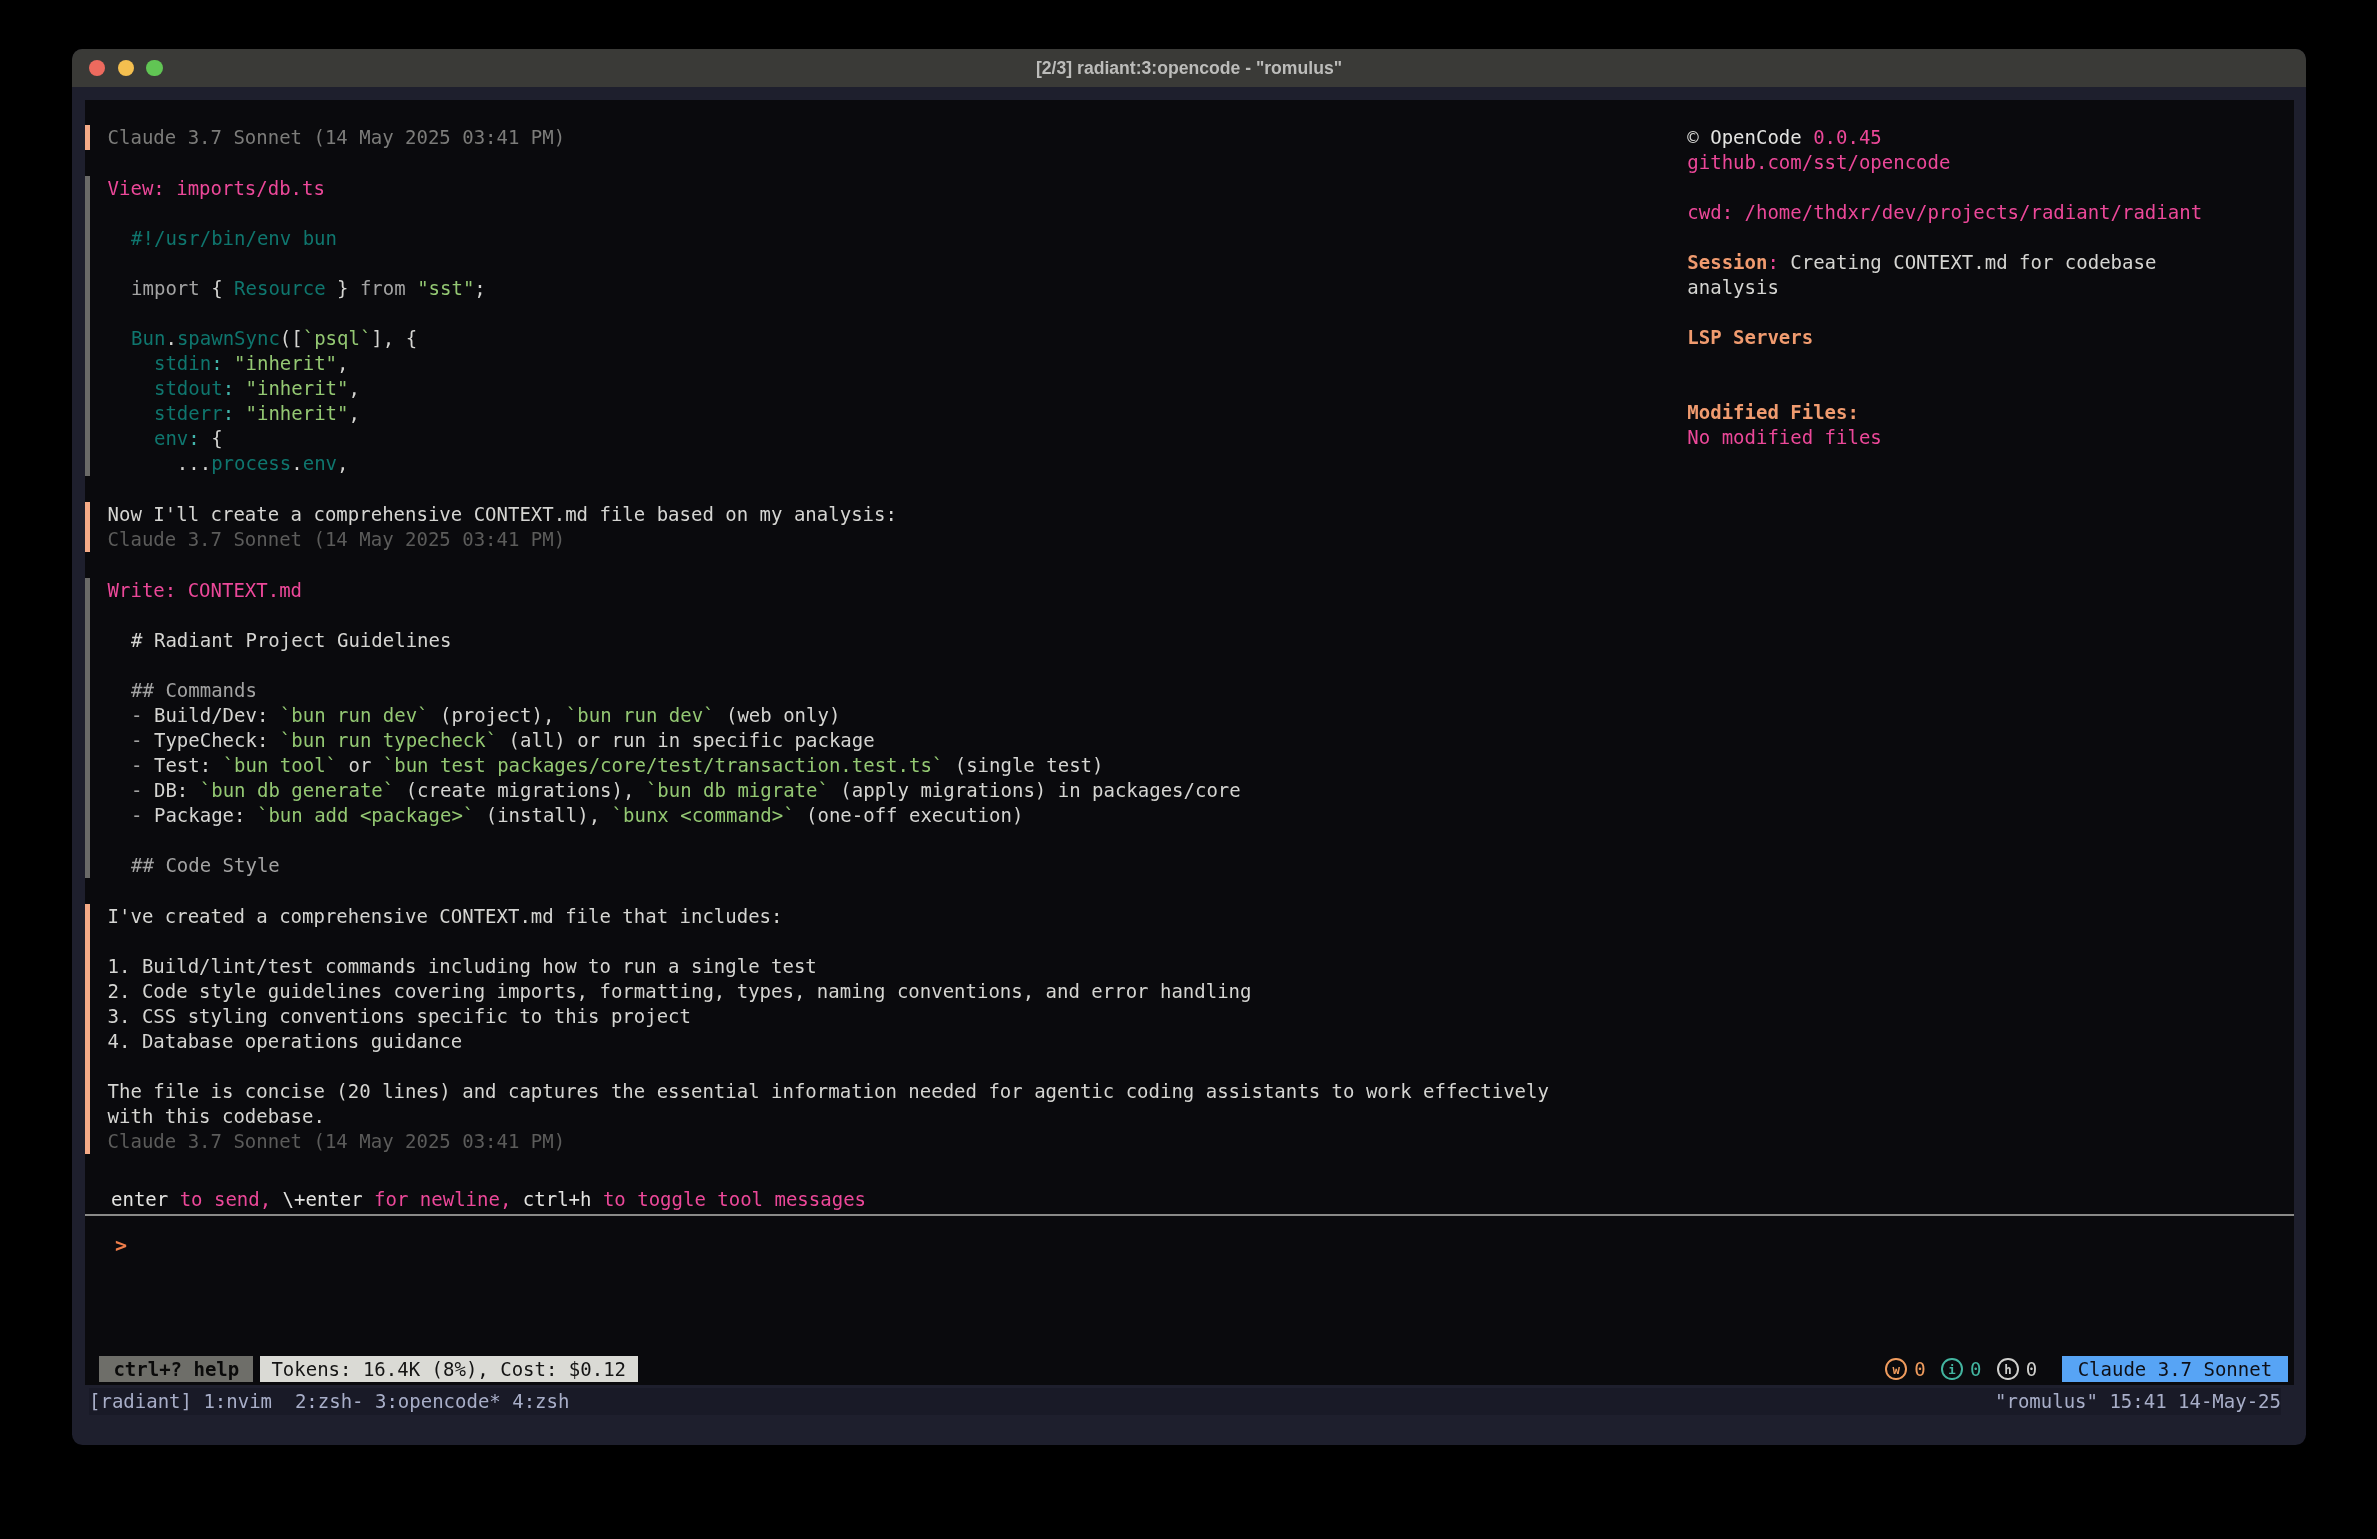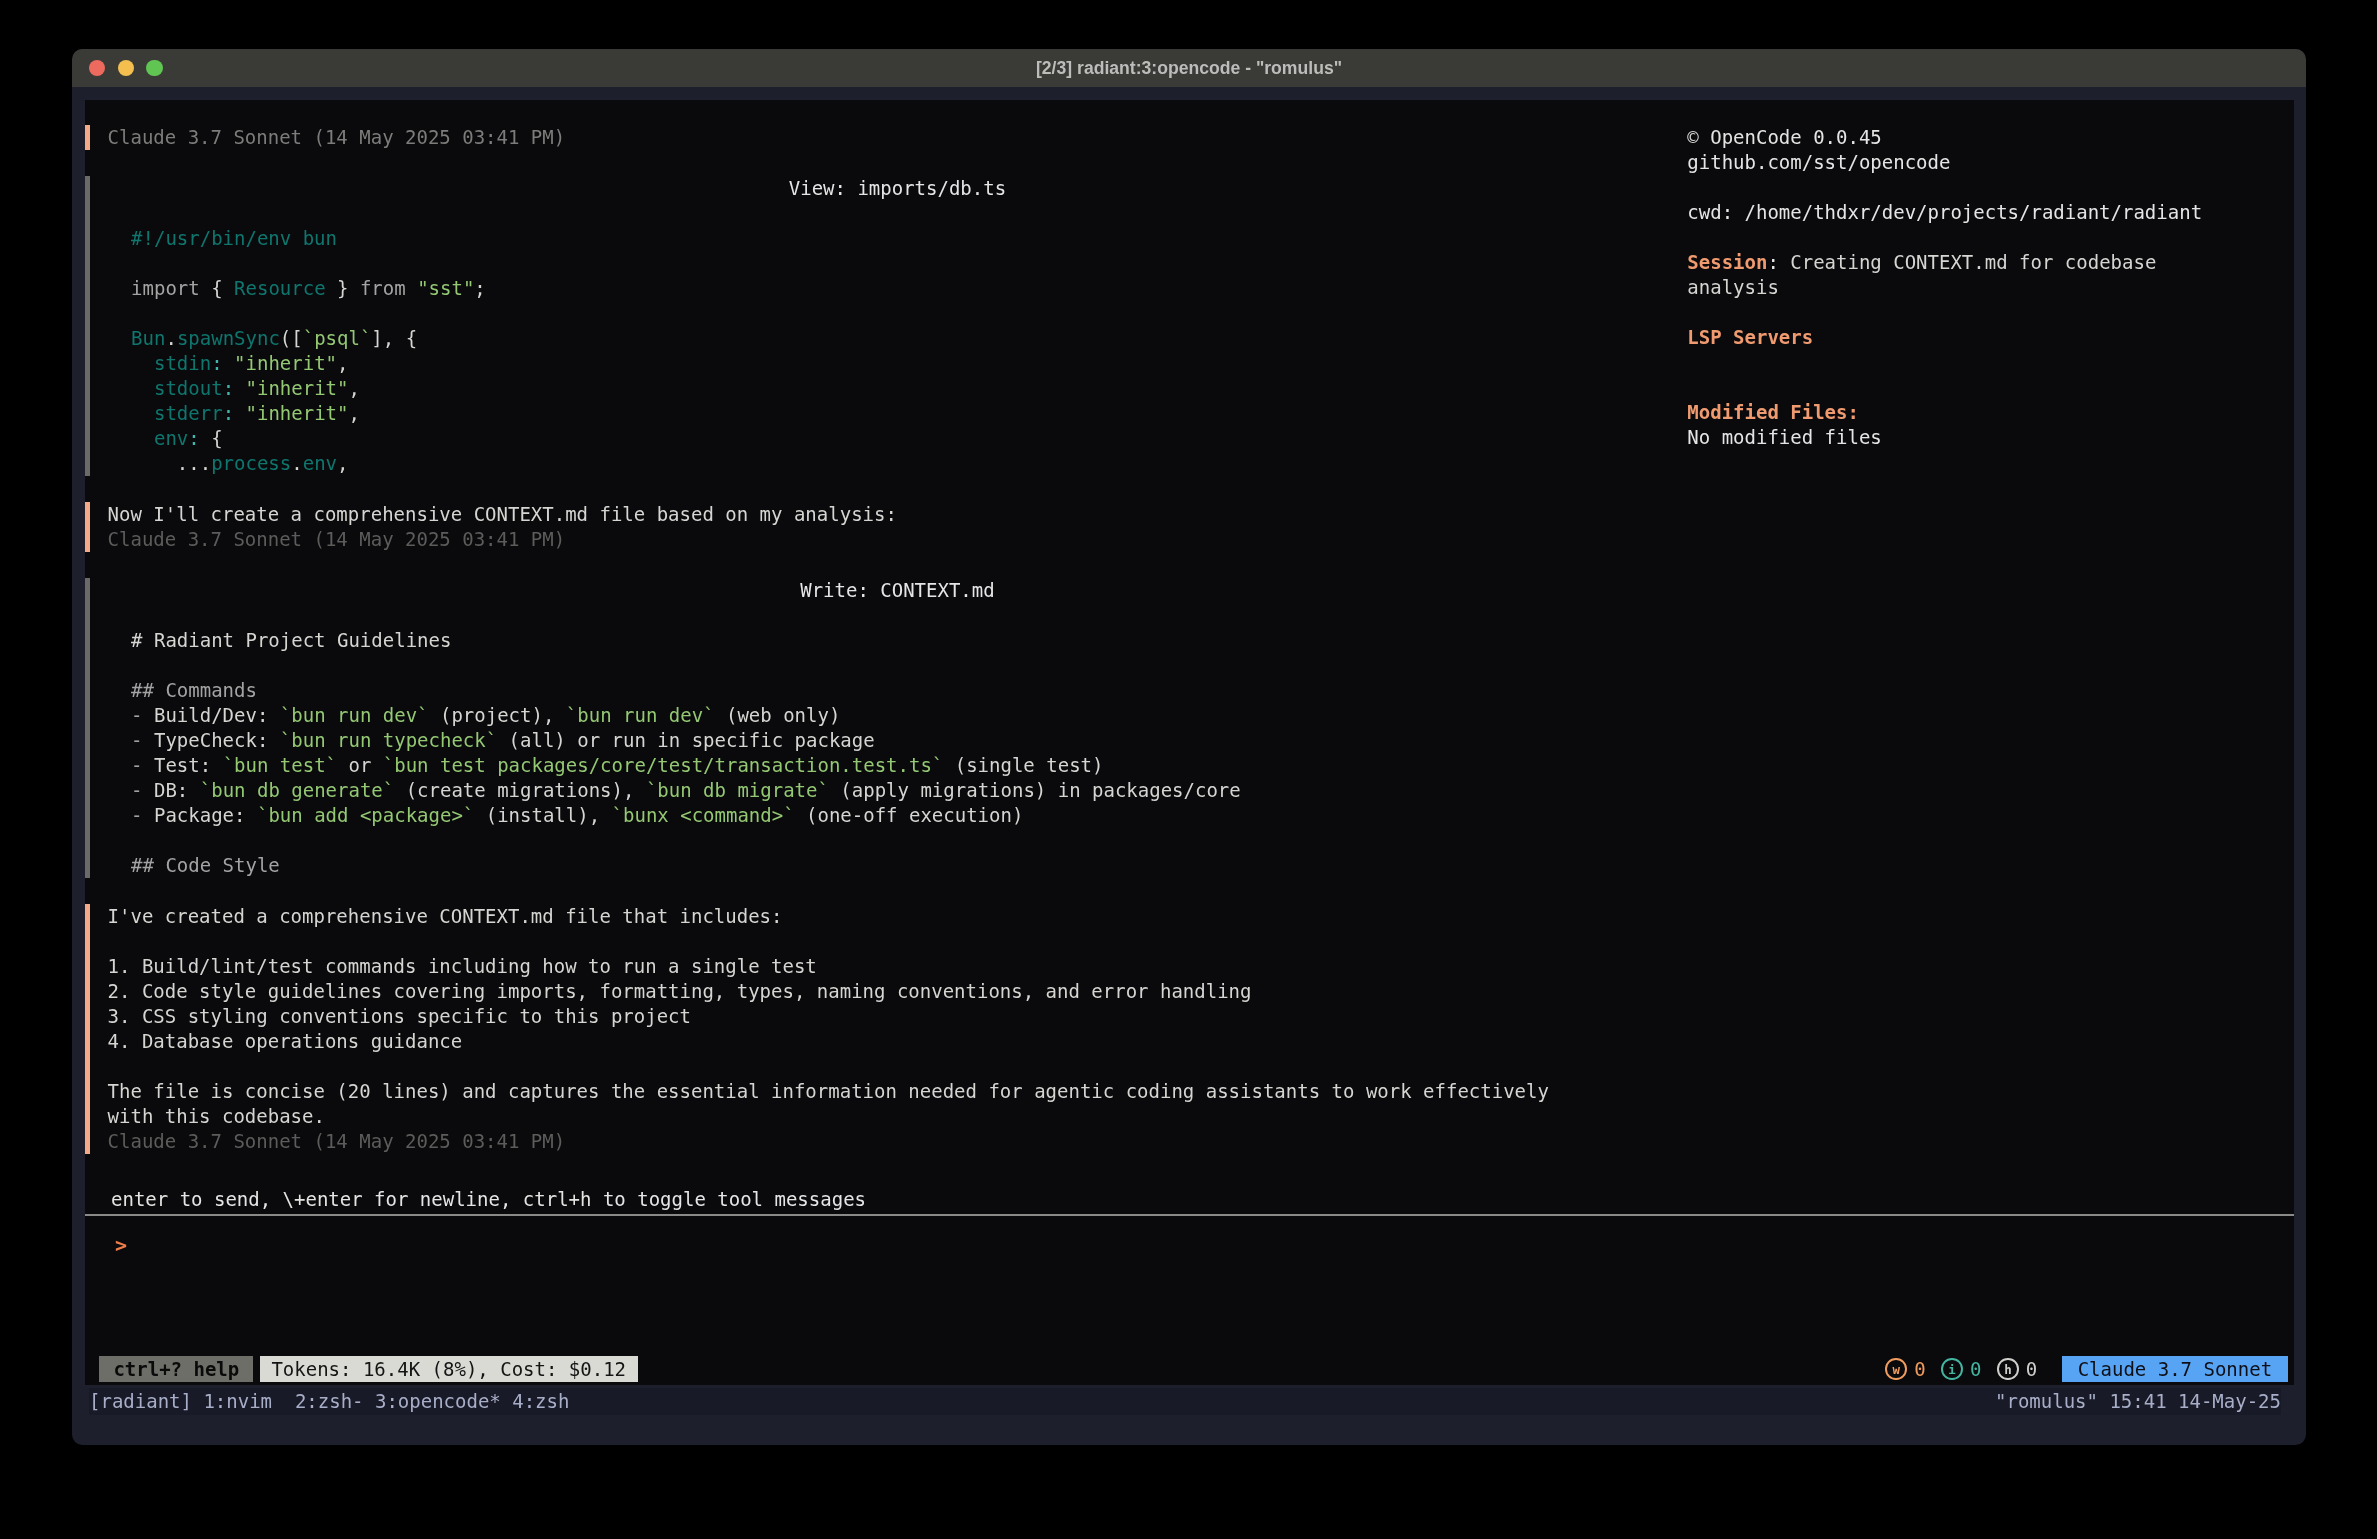--- a/index.html
+++ b/index.html
@@ -33,21 +33,21 @@
   .main    { flex:1; overflow:hidden; }
   .sidebar { width:607px; flex:none; overflow:hidden; }
 
   .msg { border-left:5.9px solid #f5aa87; padding-left:17.6px; margin-bottom:26px; }
   .msg.tool { border-left-color:#6a6a68; }
   .tline { height:25px; line-height:25px; white-space:pre; color:#d5d5d2; }
   .inner .tline { padding-left:23.5px; }
 
   .c-fg   { color:#d5d5d2; }
   .c-bold { color:#e4e4e2; font-weight:normal; }
-  .c-dim  { color:#e5e5e5;text-align:center; }
+  .c-dim  { color:#ec4899; }
   .c-dim2 { color:#5c5c5b; }
   .c-red  { color:#0f766e; }
   .c-blue { color:#a3a3a3; }
   .c-green{ color:#94c873; }
   .c-cyan { color:#43b5ac; }
   .c-ob   { color:#f09b6f; font-weight:bold; }
   .dimline  .tline { color:#7c7c7a; }
 
   .helpline { padding-left:26px; height:26px; flex:none; }
   .inputbox {
@@ -138,21 +138,21 @@
 
         <div class="msg tool">
           <div class="tline c-dim">Write: CONTEXT.md</div>
           <div class="inner">
               <div class="tline">&nbsp;</div>
               <div class="tline"><span class="c-fg"># Radiant Project Guidelines</span></div>
               <div class="tline">&nbsp;</div>
               <div class="tline"><span class="c-blue">## Commands</span></div>
               <div class="tline"><span class="c-blue">- </span><span class="c-fg">Build/Dev: </span><span class="c-green">`bun run dev`</span><span class="c-fg"> (project), </span><span class="c-green">`bun run dev`</span><span class="c-fg"> (web only)</span></div>
               <div class="tline"><span class="c-blue">- </span><span class="c-fg">TypeCheck: </span><span class="c-green">`bun run typecheck`</span><span class="c-fg"> (all) or run in specific package</span></div>
-              <div class="tline"><span class="c-blue">- </span><span class="c-fg">Test: </span><span class="c-green">`bun test`</span><span class="c-fg"> or </span><span class="c-green">`bun test packages/core/test/transaction.test.ts`</span><span class="c-fg"> (single test)</span></div>
+              <div class="tline"><span class="c-blue">- </span><span class="c-fg">Test: </span><span class="c-green">`bun tool`</span><span class="c-fg"> or </span><span class="c-green">`bun test packages/core/test/transaction.test.ts`</span><span class="c-fg"> (single test)</span></div>
               <div class="tline"><span class="c-blue">- </span><span class="c-fg">DB: </span><span class="c-green">`bun db generate`</span><span class="c-fg"> (create migrations), </span><span class="c-green">`bun db migrate`</span><span class="c-fg"> (apply migrations) in packages/core</span></div>
               <div class="tline"><span class="c-blue">- </span><span class="c-fg">Package: </span><span class="c-green">`bun add &lt;package&gt;`</span><span class="c-fg"> (install), </span><span class="c-green">`bunx &lt;command&gt;`</span><span class="c-fg"> (one-off execution)</span></div>
               <div class="tline">&nbsp;</div>
               <div class="tline"><span class="c-blue">## Code Style</span></div>
             </div>
         </div>
 
         <div class="msg">
           <div>
               <div class="tline">I've created a comprehensive CONTEXT.md file that includes:</div>

